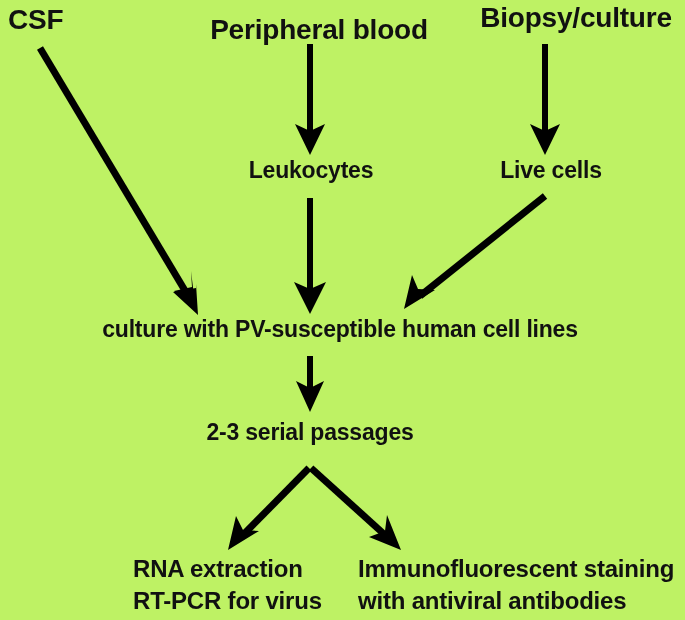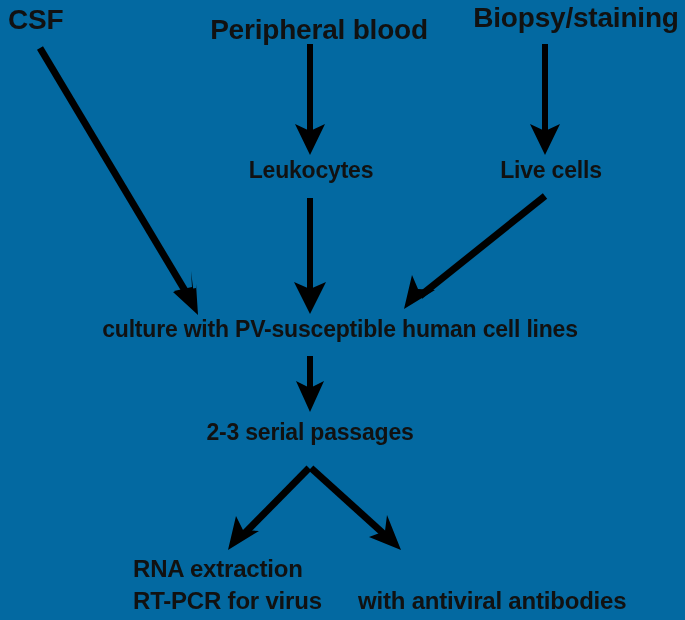--- a/index.html
+++ b/index.html
@@ -5,21 +5,21 @@
 <style>
   html, body {
     margin: 0;
     padding: 0;
     background: #ffffff;
   }
   #canvas {
     position: relative;
     width: 685px;
     height: 620px;
-    background: #0369a1;
+    background: #bef264;
     font-family: "Liberation Sans", sans-serif;
     font-weight: bold;
     color: #000000;
     overflow: hidden;
   }
   .node {
     position: absolute;
     white-space: pre;
     line-height: 1.12;
     color: #111111;
@@ -89,30 +89,31 @@
       <line x1="311" y1="468" x2="385" y2="535" stroke="#000000" stroke-width="7"></line>
       <polygon points="401,550 369,537 385,531 387,515" fill="#000000"></polygon>
     </g>
 
   </svg>
 
   <div class="node leftal t-28" style="left:8px; top:4px;">CSF</div>
 
   <div class="node center t-28" style="left:319px; top:14px;">Peripheral blood</div>
 
-  <div class="node center t-28" style="left:576px; top:2px;">Biopsy/staining</div>
+  <div class="node center t-28" style="left:576px; top:2px;">Biopsy/culture</div>
 
   <div class="node center t-25" style="left:311px; top:158px;">Leukocytes</div>
 
   <div class="node center t-25" style="left:340px; top:317px;">culture with PV-susceptible human cell lines</div>
 
   <div class="node center t-25" style="left:551px; top:158px;">Live cells</div>
 
   <div class="node center t-25" style="left:310px; top:420px;">2-3 serial passages</div>
 
   <div class="node leftal t-24" style="left:133px; top:588px;">RT-PCR for virus</div>
 
   <div class="node leftal t-24" style="left:133px; top:556px;">RNA extraction</div>
 
+  <div class="node leftal t-24" style="left:358px; top:556px;">Immunofluorescent staining</div>
 
   <div class="node leftal t-24" style="left:358px; top:588px;">with antiviral antibodies</div>
 
 </div>
 
 </body></html>

